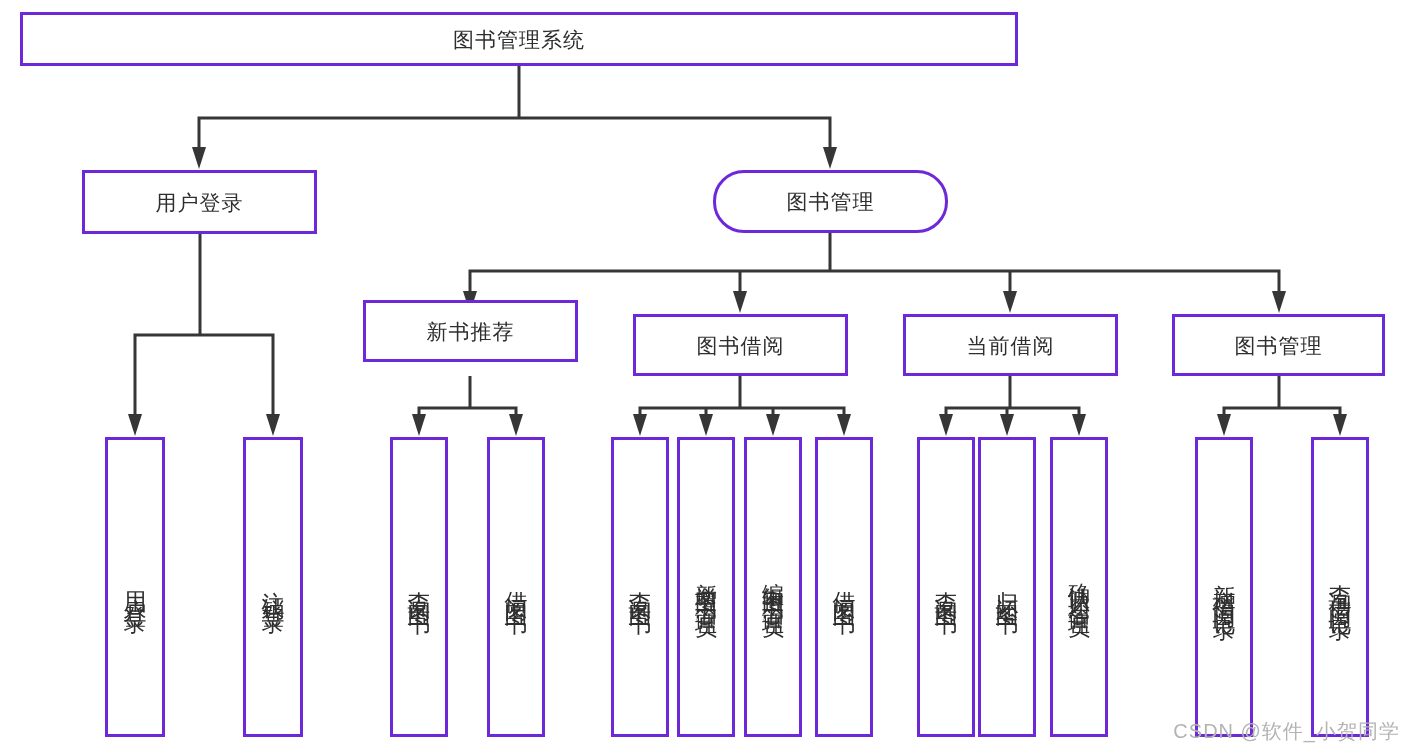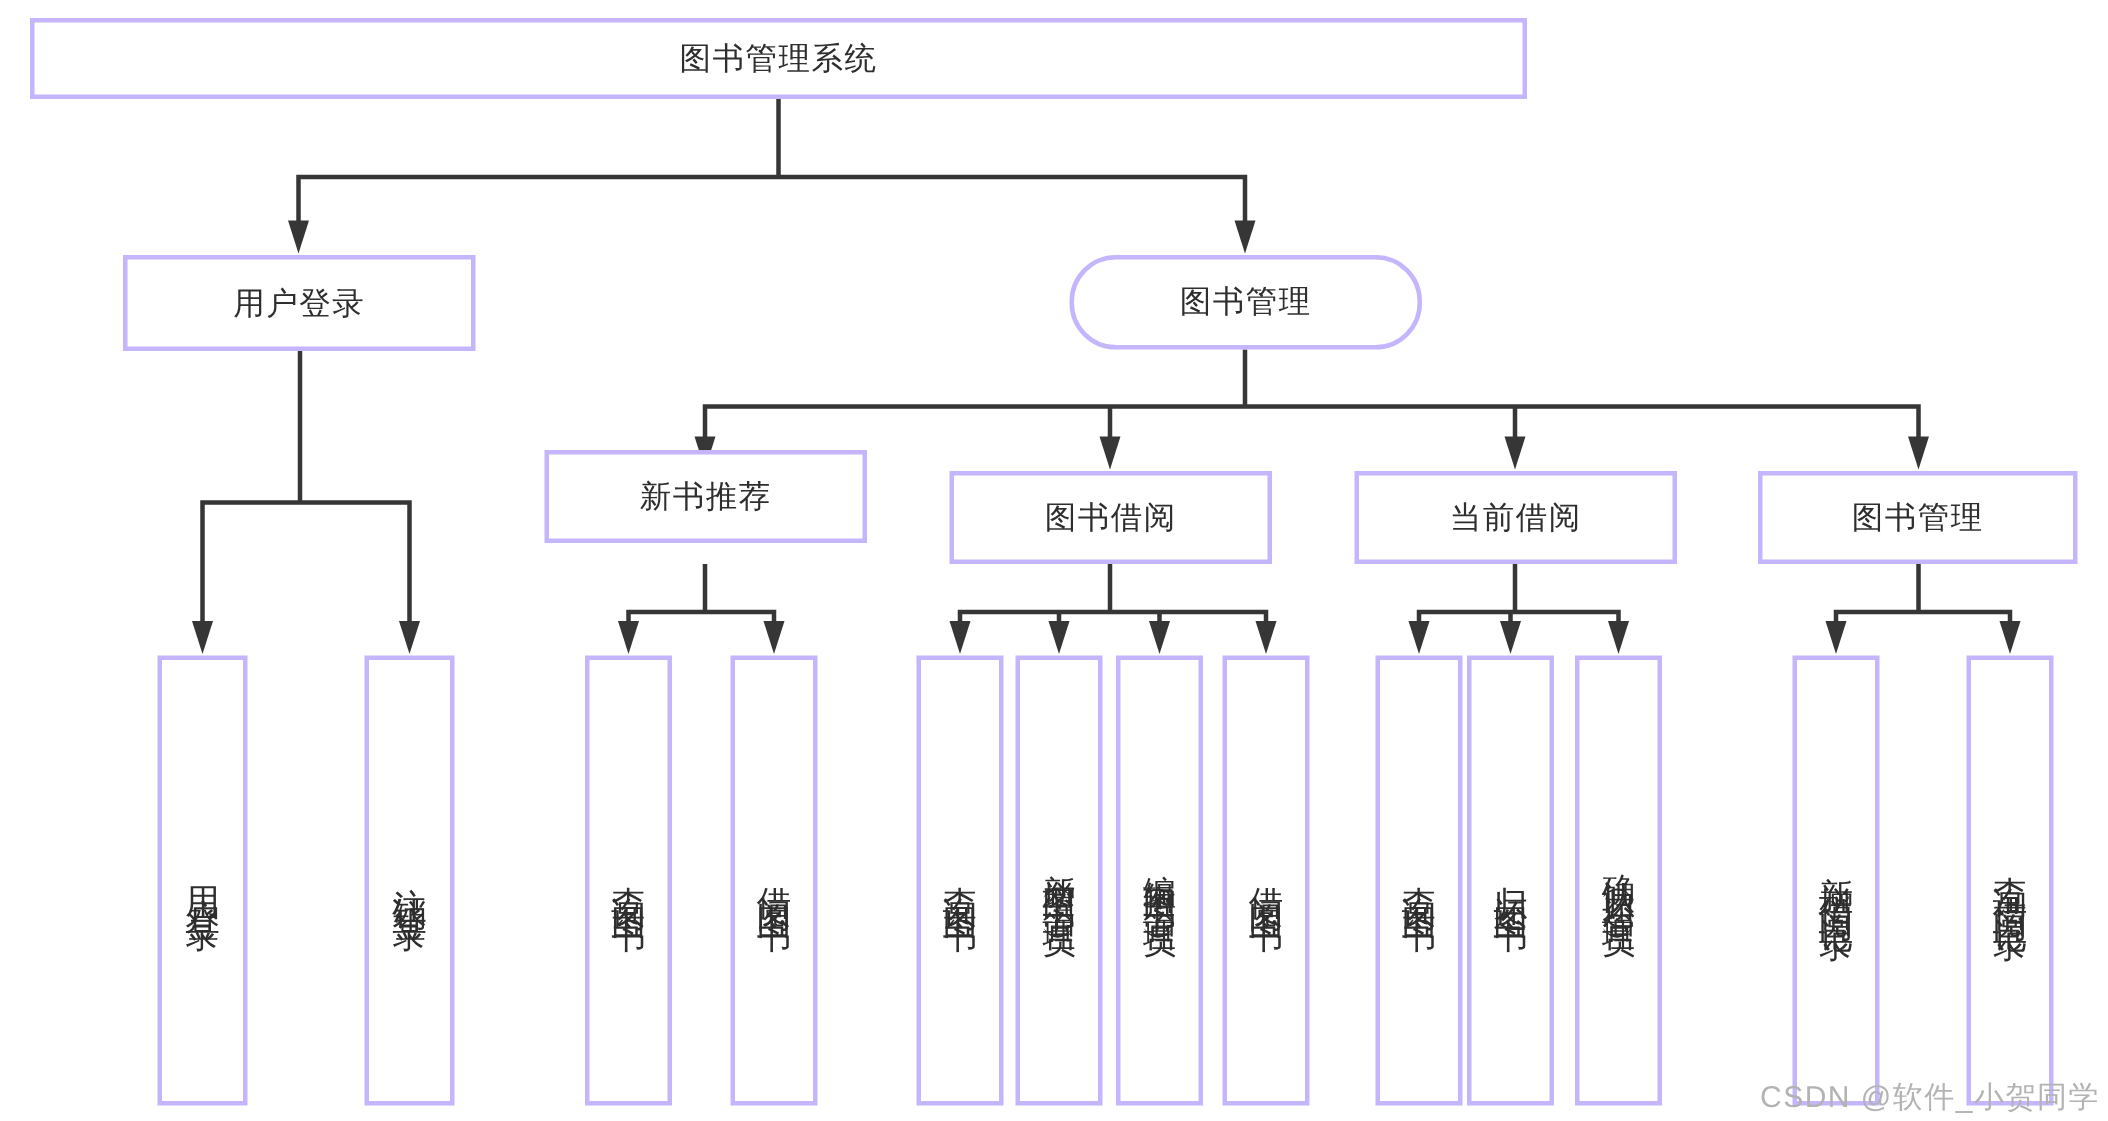--- a/index.html
+++ b/index.html
@@ -13,21 +13,21 @@
   }
   .wires {
     position: absolute;
     left: 0; top: 0;
     width: 1405px; height: 747px;
     pointer-events: none;
   }
   .box {
     position: absolute;
     box-sizing: border-box;
-    border: 3px solid #c4b5fd;
+    border: 3px solid #6d28d9;
     background: #ffffff;
     display: flex;
     align-items: center;
     justify-content: center;
     color: #2e2e2e;
   }
   .box.h span {
     font-size: 21px;
     line-height: 1;
     letter-spacing: 1px;

